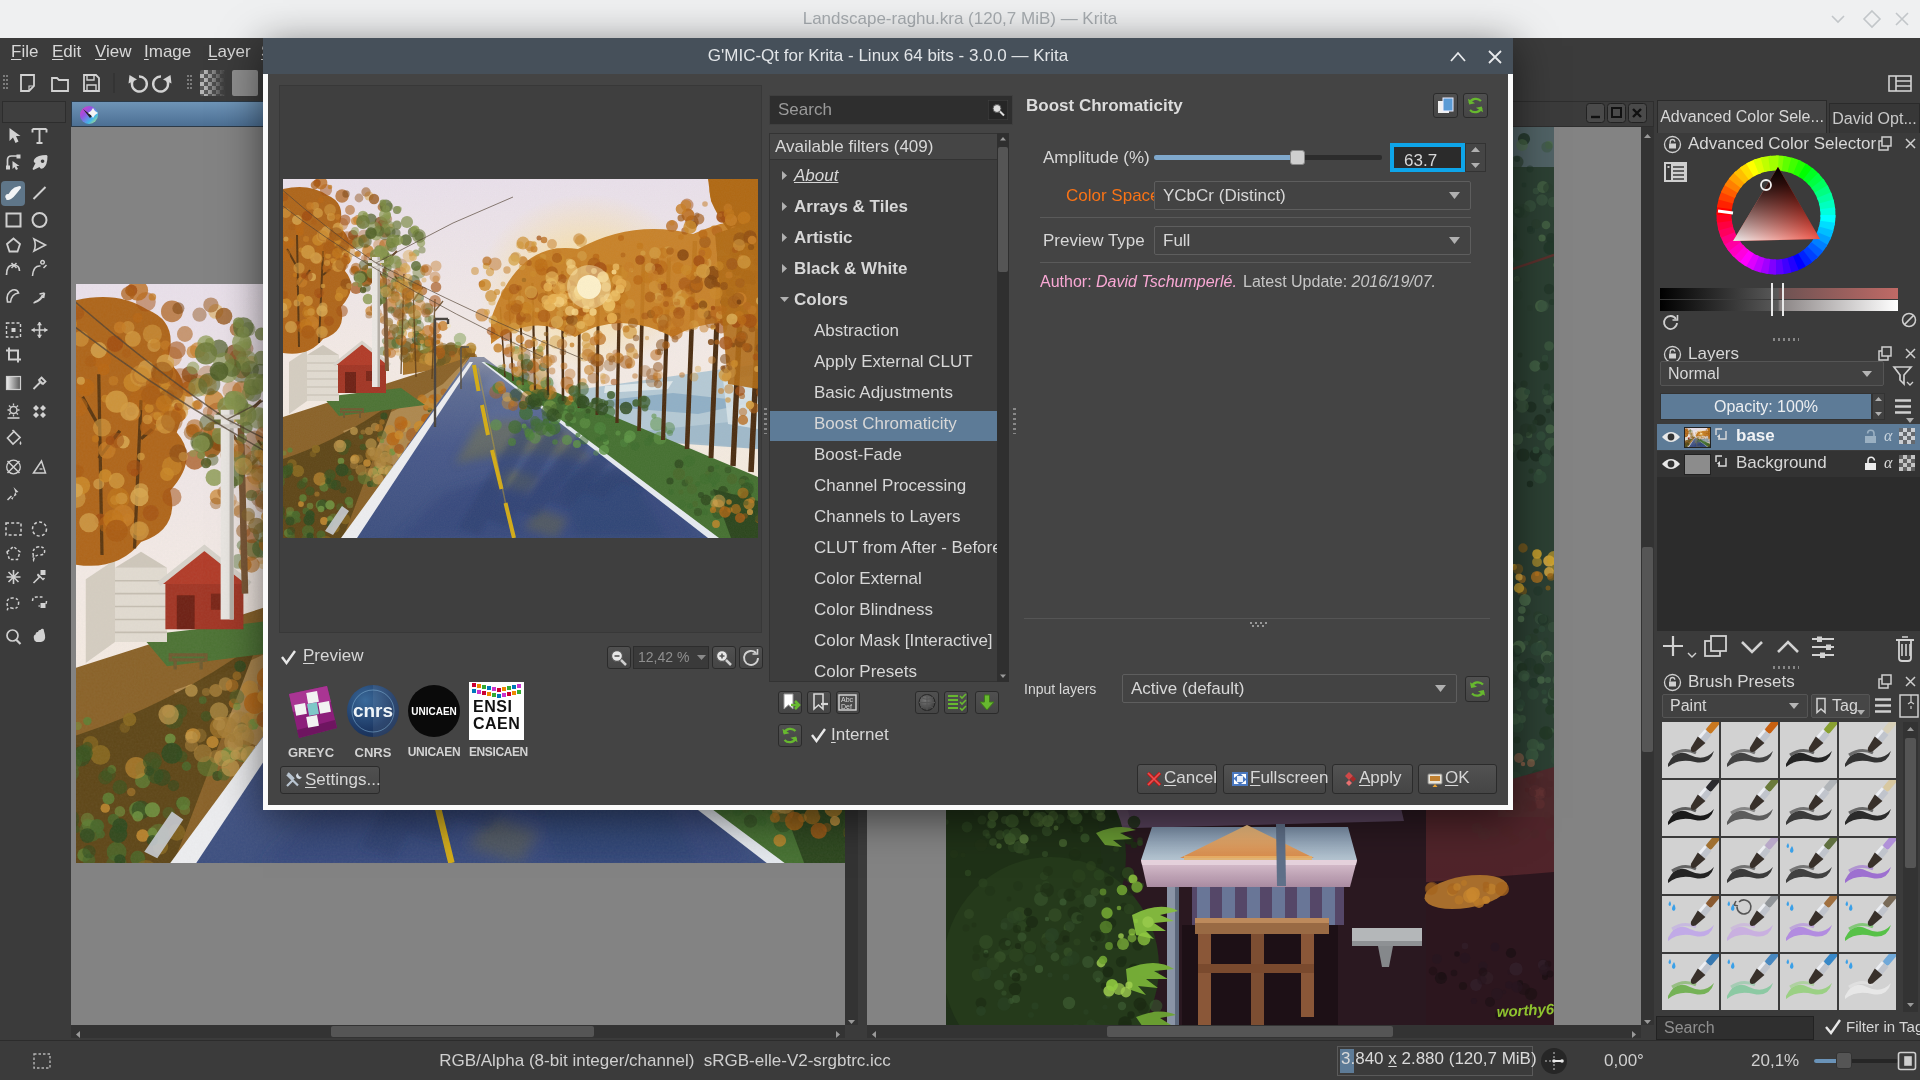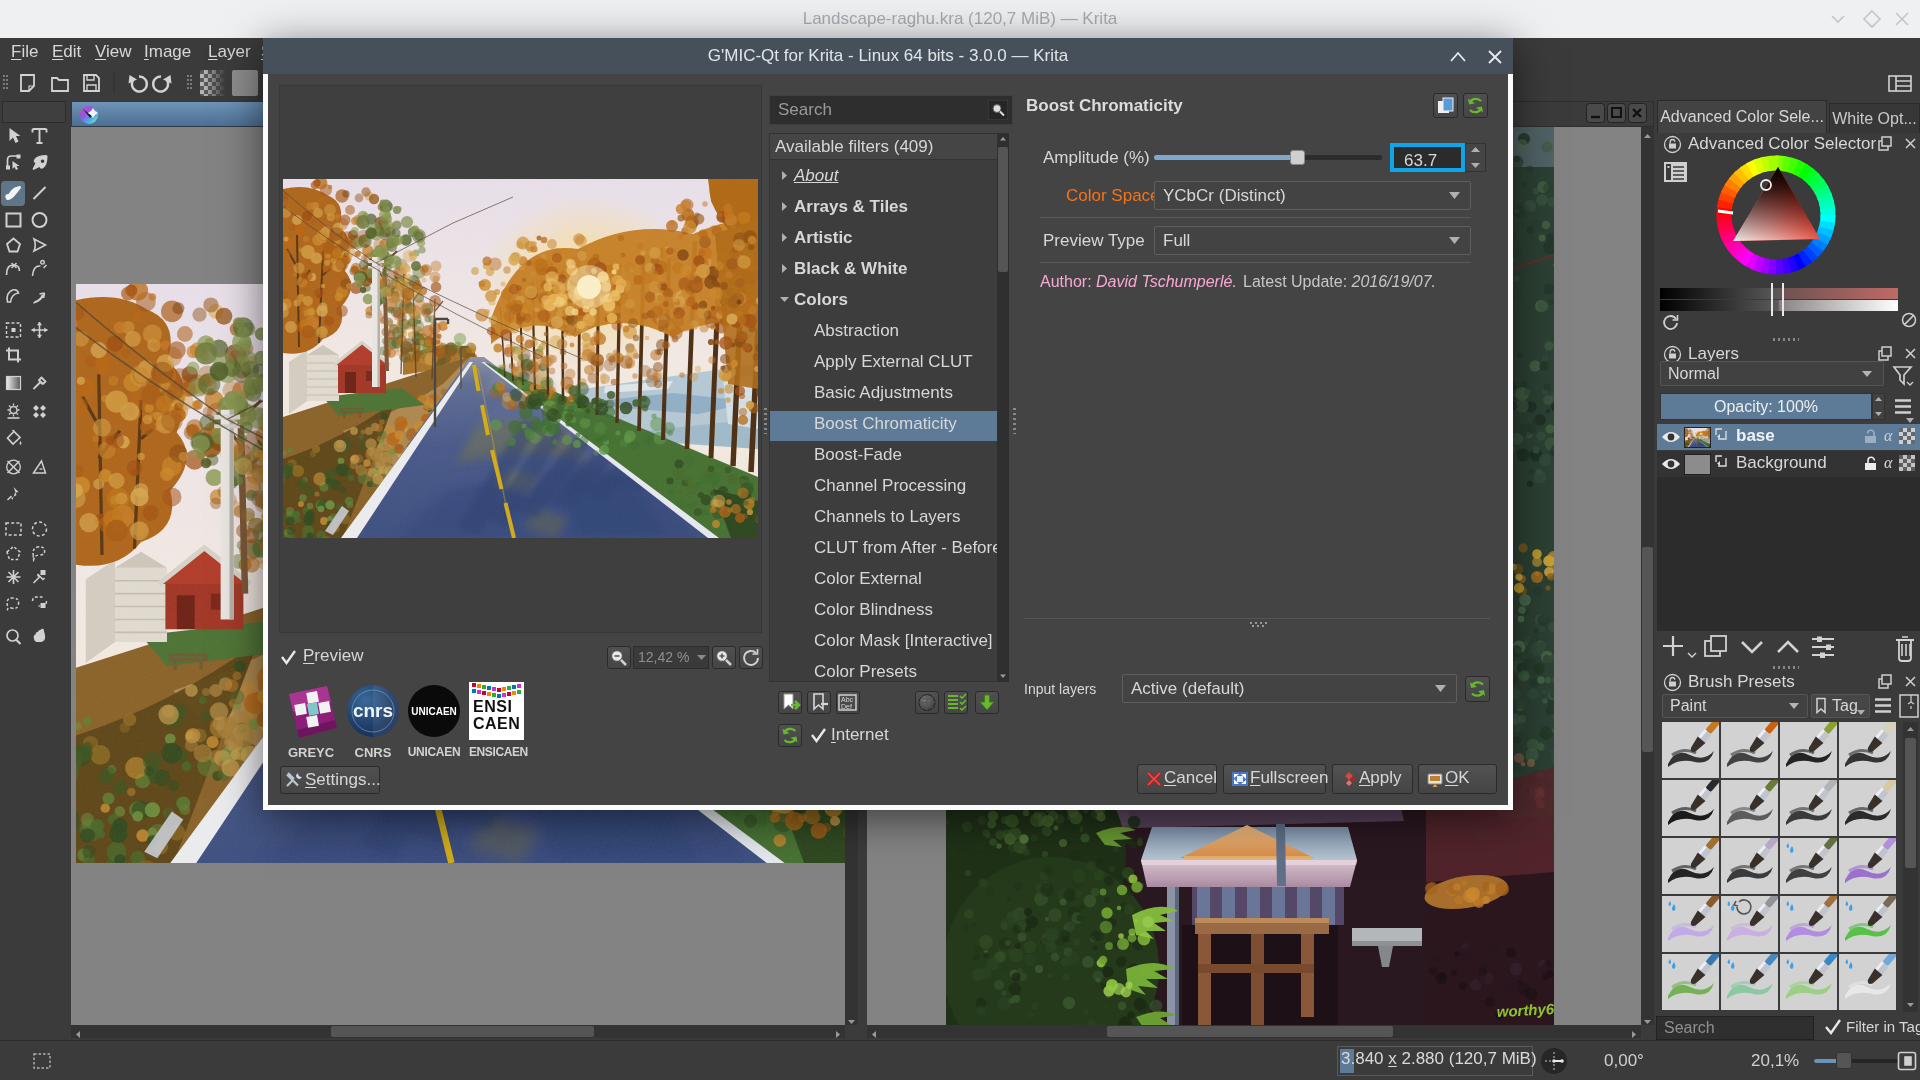--- a/index.html
+++ b/index.html
@@ -2493,21 +2493,21 @@
     <div class="abs" style="left:2px;top:1px;width:11px;height:11px;"><svg width="11" height="11">
         <path d="M7 2 L3 5.5 L7 9 Z" fill="#9a9a9a"></path>
       </svg></div>
     <div class="abs" style="left:240px;top:1px;width:286px;height:11px;background:#555;border-radius:2px;"></div>
     <div class="abs" style="right:2px;top:1px;width:11px;height:11px;"><svg width="11" height="11">
         <path d="M4 2 L8 5.5 L4 9 Z" fill="#9a9a9a"></path>
       </svg></div>
   </div>
 <div class="abs" style="left:1654px;top:100px;width:266px;height:940px;background:#3b3b3b;"></div>
 <div class="abs" style="left:1657px;top:100px;width:170px;height:33px;background:#434343;border:1px solid #2a2a2a;border-bottom:none;color:#d7d7d7;font-size:16px;text-align:center;line-height:32px;">Advanced Color Sele...</div>
-<div class="abs" style="left:1829px;top:103px;width:91px;height:30px;background:#373737;border:1px solid #2a2a2a;border-bottom:none;color:#c9c9c9;font-size:16px;text-align:center;line-height:29px;">White Opt...</div>
+<div class="abs" style="left:1829px;top:103px;width:91px;height:30px;background:#373737;border:1px solid #2a2a2a;border-bottom:none;color:#c9c9c9;font-size:16px;text-align:center;line-height:29px;">David Opt...</div>
 <svg class="abs" style="left:1663px;top:135px;" width="19" height="19" viewBox="0 0 19 19" fill="none" stroke="#cfcfcf" stroke-width="1.3">
     <circle cx="9.5" cy="9.5" r="8"></circle>
     <rect x="6" y="8.5" width="7" height="5" fill="#cfcfcf" stroke="none"></rect>
     <path d="M7.2 8.5 v-1.7 a2.3 2.3 0 0 1 4.6 0"></path>
   </svg>
 <span class="abs" style="left:1688px;top:134px;font-size:17px;color:#d7d7d7;">Advanced Color Selector</span>
 <svg class="abs" style="left:1878px;top:136px;" width="40" height="16" viewBox="0 0 40 16" fill="none" stroke="#cfcfcf" stroke-width="1.5">
     <rect x="1" y="5" width="9" height="9"></rect>
     <rect x="4" y="1" width="9" height="9" fill="#3b3b3b"></rect>
     <path d="M28 3 l9 9 M37 3 l-9 9"></path>
@@ -2945,20 +2945,21 @@
   </div>
 <div class="abs" style="left:1656px;top:1016px;width:158px;height:24px;background:#2f2f2f;border:1px solid #222;color:#8f8f8f;font-size:16px;line-height:22px;padding-left:7px;">Search</div>
 <svg class="abs" style="left:1824px;top:1019px;" width="18" height="16" viewBox="0 0 18 16">
     <path d="M2 8 L7 14 L16 1" stroke="#e8e8e8" stroke-width="2.4" fill="none"></path>
   </svg>
 <span class="abs" style="left:1846px;top:1018px;font-size:15px;color:#d7d7d7;white-space:nowrap;">Filter in Tag</span>
 <div class="abs" style="left:0;top:1040px;width:1920px;height:40px;background:#3b3b3b;border-top:1px solid #2c2c2c;">
     <svg class="abs" style="left:33px;top:12px;" width="18" height="16" viewBox="0 0 18 16" fill="none" stroke="#b5b5b5" stroke-width="1.4">
       <rect x="1" y="1" width="16" height="14" stroke-dasharray="2.5 2"></rect>
     </svg>
+    <div class="abs" style="left:0px;top:0;width:1330px;height:40px;text-align:center;line-height:40px;font-size:17px;color:#cfcfcf;">RGB/Alpha (8-bit integer/channel)&nbsp; sRGB-elle-V2-srgbtrc.icc</div>
     <div class="abs" style="left:1337px;top:5px;width:196px;height:30px;border:1px solid #5a5a5a;"></div>
     <div class="abs" style="left:1340px;top:8px;width:14px;height:24px;background:#5d7b97;"></div>
     <span class="abs" style="left:1341px;top:8px;font-size:17px;color:#dadada;">3.840 <u>x</u> 2.880 (120,7 MiB)</span>
     <svg class="abs" style="left:1540px;top:6px;" width="28" height="28" viewBox="0 0 28 28">
       <circle cx="14" cy="14" r="13" fill="#262626"></circle>
       <path d="M14 14 h8" stroke="#e8e8e8" stroke-width="2"></path>
       <circle cx="14" cy="14" r="1.8" fill="#e8e8e8"></circle>
       <circle cx="22" cy="14" r="1.8" fill="#e8e8e8"></circle>
       <g fill="#777">
         <rect x="13" y="5" width="2" height="2"></rect>

